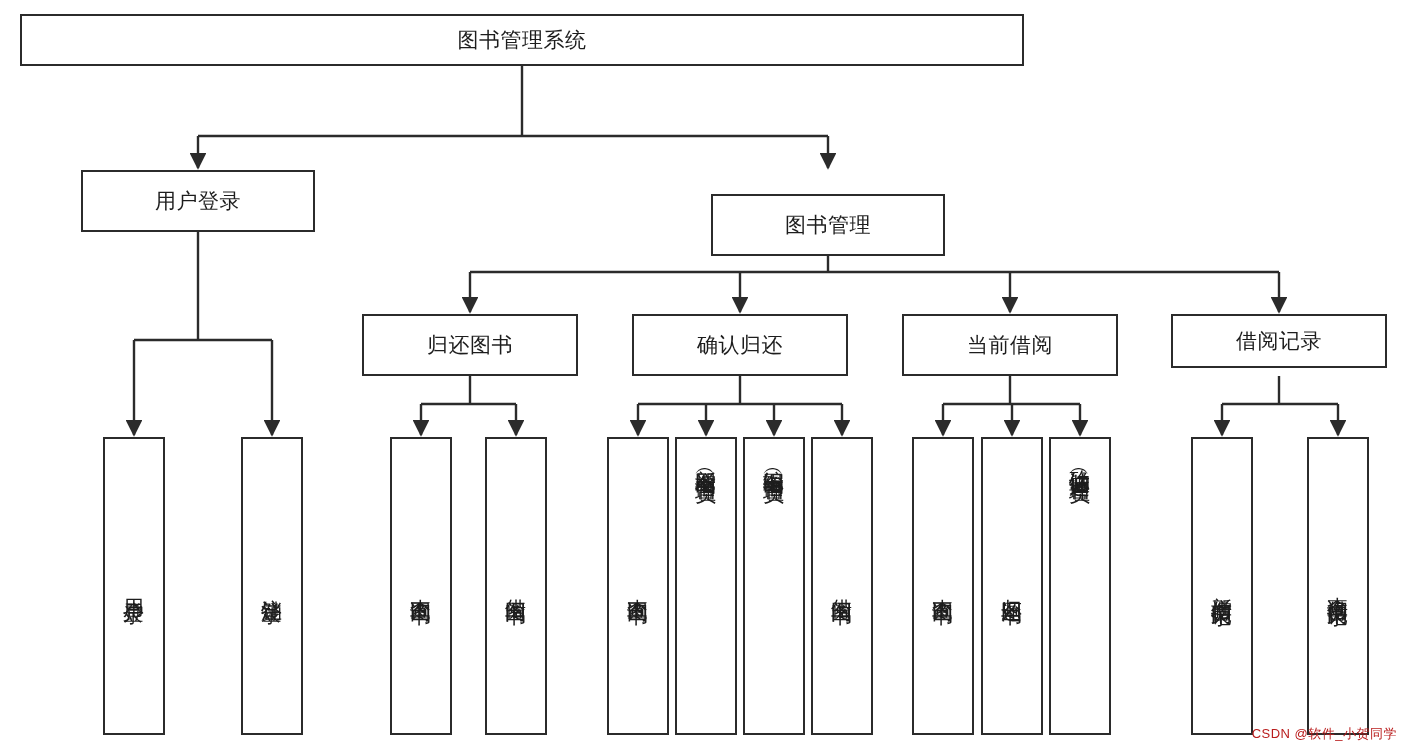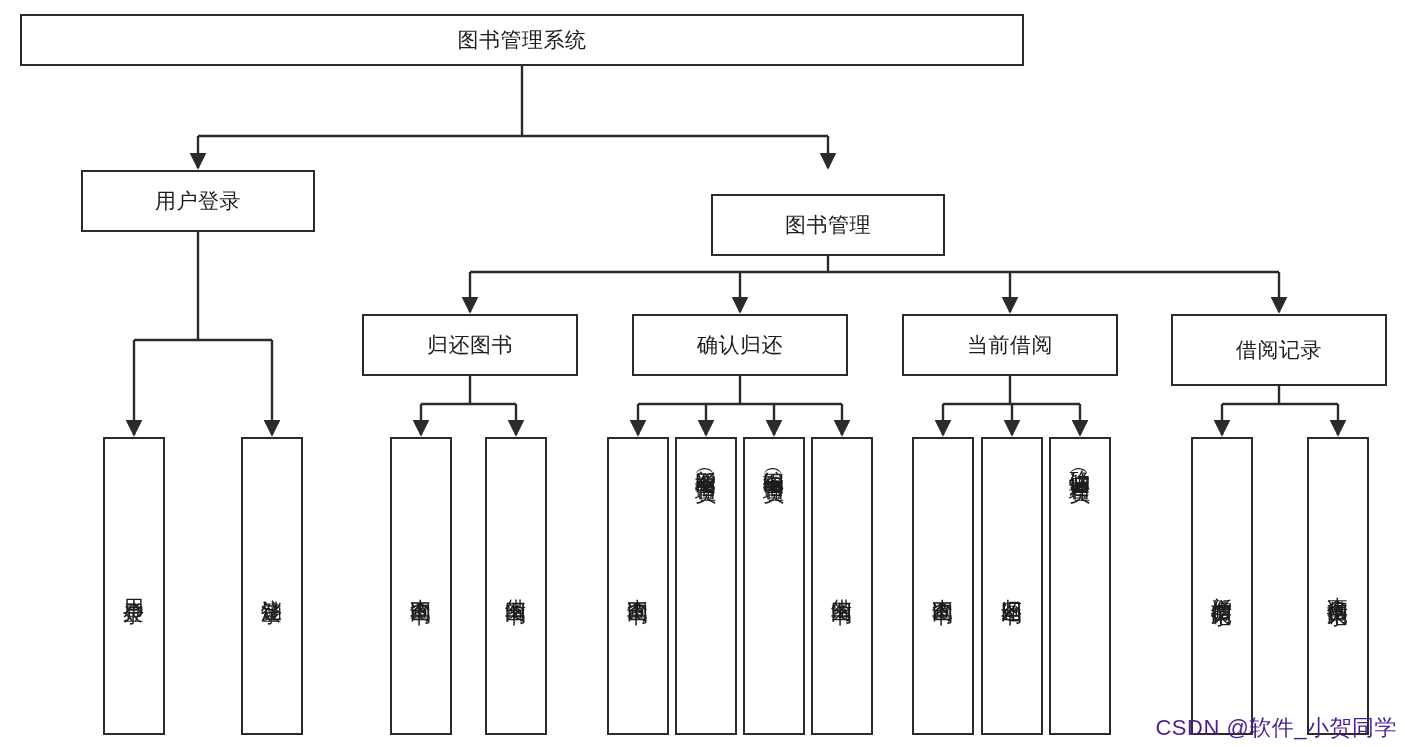--- a/index.html
+++ b/index.html
@@ -62,22 +62,22 @@
     stroke-width: 2.4;
     fill: none;
   }
   .arrowhead {
     fill: #2b2b2b;
   }
   .watermark {
     position: absolute;
     right: 8px;
     bottom: 4px;
-    font-size: 22px;
-    color: #4c1d95;
+    font-size: 13px;
+    color: #b91c1c;
     letter-spacing: 0.5px;
     white-space: nowrap;
     font-family: "Liberation Sans", "DejaVu Sans", sans-serif;
   }
 </style>
 </head>
 <body>
 
 <div id="canvas">
 
@@ -142,21 +142,21 @@
 
   <div class="node" style="left:362px; top:314px; width:216px; height:62px;">
     <span class="node-label">归还图书</span>
   </div>
   <div class="node" style="left:632px; top:314px; width:216px; height:62px;">
     <span class="node-label">确认归还</span>
   </div>
   <div class="node" style="left:902px; top:314px; width:216px; height:62px;">
     <span class="node-label">当前借阅</span>
   </div>
-  <div class="node" style="left:1171px; top:314px; width:216px; height:72px;">
+  <div class="node" style="left:1171px; top:314px; width:216px; height:54px;">
     <span class="node-label">借阅记录</span>
   </div>
 
   <div class="node vertical leaf-center" style="left:103px; top:437px; width:62px; height:298px;">
     <span class="node-label">用户登录</span>
   </div>
   <div class="node vertical leaf-center" style="left:241px; top:437px; width:62px; height:298px;">
     <span class="node-label">注销登录</span>
   </div>
 

